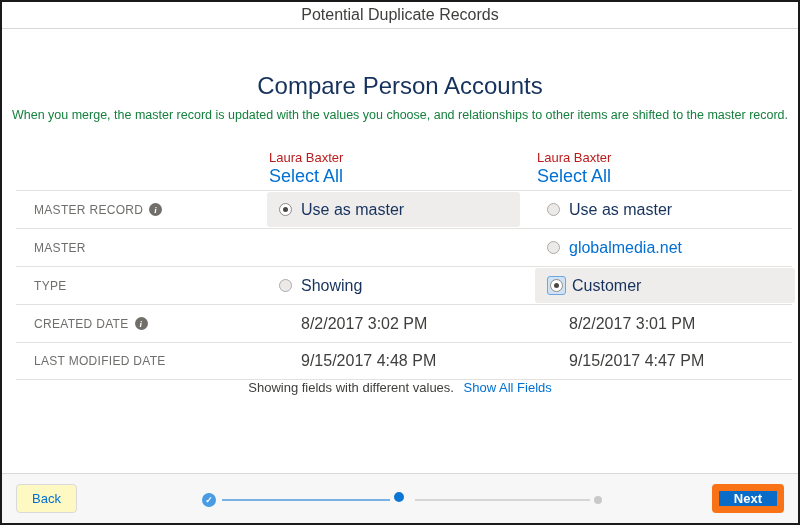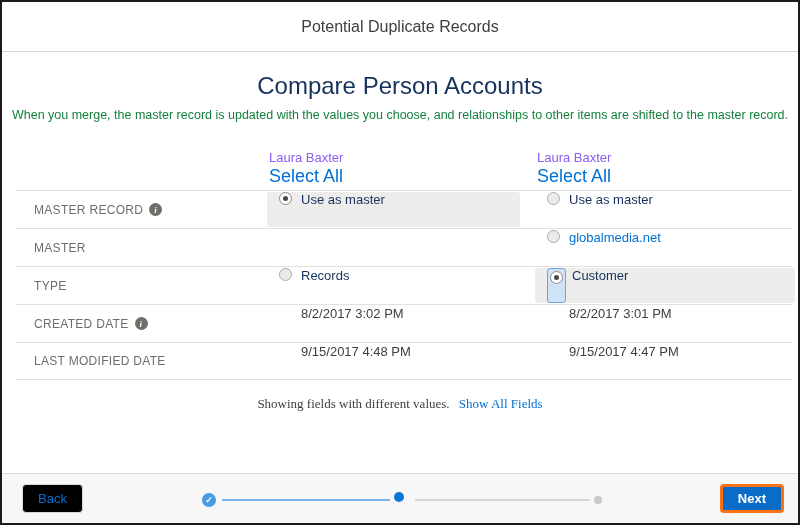--- a/index.html
+++ b/index.html
@@ -4,61 +4,61 @@
 <style>
   * { box-sizing: border-box; margin: 0; padding: 0; }
   html, body { width: 800px; height: 525px; }
   body { font-family: "Liberation Sans", sans-serif; background: #fff; }
   .frame {
     position: relative; width: 800px; height: 525px;
     border: 2px solid #1a1a1a; background: #fff; overflow: hidden;
   }
   
   .dialog-header {
-    height: 50px; border-bottom: 1px solid #d8d8d8;
+    height: 27px; border-bottom: 1px solid #d8d8d8;
     display: flex; align-items: center; justify-content: center;
   }
   .dialog-title { font-size: 16px; color: #3e3e3c; }
   
   .content { position: absolute; top: 43px; left: 0; right: 0; }
   h1.page-title {
     margin-top: 27px; text-align: center;
     font-size: 24px; font-weight: 400; color: #16325c;
   }
   .subtitle {
     margin-top: 8px; text-align: center;
     font-size: 12.5px; color: #15803d;
   }
   a.link { color: #0070d2; text-decoration: none; cursor: pointer; }
   
   .table { margin: 25px 6px 0 14px; position: relative; }
   .header-row { position: relative; height: 43px; }
   .col-head { position: absolute; top: 2px; font-size: 13px; }
-  .col-head .person-name { color: #8b5cf6; line-height: 18px; text-align: center; }
+  .col-head .person-name { color: #b91c1c; line-height: 18px; text-align: center; }
   .col-head .select-all { display: inline-block; line-height: 18px; font-size: 18px; }
   .col-head.col1 { left: 253px; }
   .col-head.col2 { left: 521px; }
   .row { position: relative; height: 38px; border-top: 1px solid #e4e2df; }
   .row:last-of-type { border-bottom: 1px solid #e4e2df; }
   .row-label {
     position: absolute; left: 18px; top: 0; height: 100%;
     display: flex; align-items: center;
     font-size: 12px; color: #706e6b; letter-spacing: 0.3px;
   }
   .info-icon {
     margin-left: 6px; width: 13px; height: 13px; border-radius: 50%;
     background: #716e6a; color: #fff; font-size: 9px;
     display: inline-flex; align-items: center; justify-content: center;
   }
   .info-icon i { font-family: "Liberation Serif", serif; font-style: italic; font-weight: bold; }
   .cell {
     position: absolute; top: 1px; bottom: 1px;
-    display: flex; 
+    display: flex; align-items: center;
     padding-left: 12px; border-radius: 3px;
-    font-size: 13px; color: #16325c; cursor: pointer;
+    font-size: 16px; color: #16325c; cursor: pointer;
   }
   .cell.c1 { left: 251px; width: 253px; }
   .cell.c2 { left: 519px; width: 260px; }
   .cell.hl { background: #eeedec; }
   .cell.plain { padding-left: 34px; color: #3e3e3c; cursor: default; }
   .radio {
     width: 13px; height: 13px; flex: none;
     border: 1px solid #aeaba7; border-radius: 50%;
     background: #eceae8; margin-right: 9px; position: relative; display: inline-block;
   }
@@ -66,34 +66,34 @@
   .radio.checked::after {
     content: ""; position: absolute; left: 3px; top: 3px;
     width: 5px; height: 5px; border-radius: 50%; background: #4b4844;
   }
   .focus-wrap {
     display: inline-flex; padding: 2px; margin-right: 6px;
     background: #cfe2f6; border: 1px solid #71a6dd; border-radius: 3px;
   }
   .focus-wrap .radio { margin-right: 0; }
   
-  .note { margin-top: 16px; text-align: center; font-size: 13px; color: #3e3e3c; font-family: Liberation Serif, serif; }
+  .note { margin-top: 0; text-align: center; font-size: 13px; color: #3e3e3c; }
   .note a { margin-left: 6px; }
   
   .footer {
     position: absolute; left: 0; right: 0; bottom: 0; height: 50px;
     background: #f7f7f7; border-top: 1px solid #d9d9d9;
   }
   .btn {
     position: absolute; top: 10px; height: 29px; padding: 0 15px;
     border-radius: 4px; font-size: 13px; font-family: "Liberation Sans", sans-serif;
     cursor: pointer;
   }
-  .btn.back { left: 20px; background: #000000; border: 1px solid #d9d9d9; color: #0070d2; }
-  .btn.next { right: 14px; background: #0b6cc8; border: 3px solid #f97316; color: #fff; font-weight: bold; }
+  .btn.back { left: 14px; background: #fef9c3; border: 1px solid #d9d9d9; color: #0070d2; }
+  .btn.next { right: 14px; background: #0b6cc8; border: 7px solid #f97316; color: #fff; font-weight: bold; }
   .step, .track { position: absolute; }
   .step.done {
     left: 200px; top: 19px; width: 14px; height: 14px; border-radius: 50%;
     background: #4a9be4; color: #fff; font-size: 9px; line-height: 14px;
     text-align: center; font-weight: bold;
   }
   .track.t1 { left: 220px; top: 25px; width: 168px; height: 2px; background: #7ab2e6; }
   .step.current {
     left: 392px; top: 18px; width: 6px; height: 6px;
     background: #fff; border: 5px solid #0b76d3; border-radius: 50%;
@@ -153,21 +153,21 @@
           <a class="link">globalmedia.net</a>
         </div>
       </div>
 
       <div class="row">
         <div class="row-label">
           <span>TYPE</span>
         </div>
         <div class="cell c1">
           <span class="radio"></span>
-          <span>Records</span>
+          <span>Showing</span>
         </div>
         <div class="cell c2 hl">
           <span class="focus-wrap">
             <span class="radio checked"></span>
           </span>
           <span>Customer</span>
         </div>
       </div>
 
       <div class="row">

